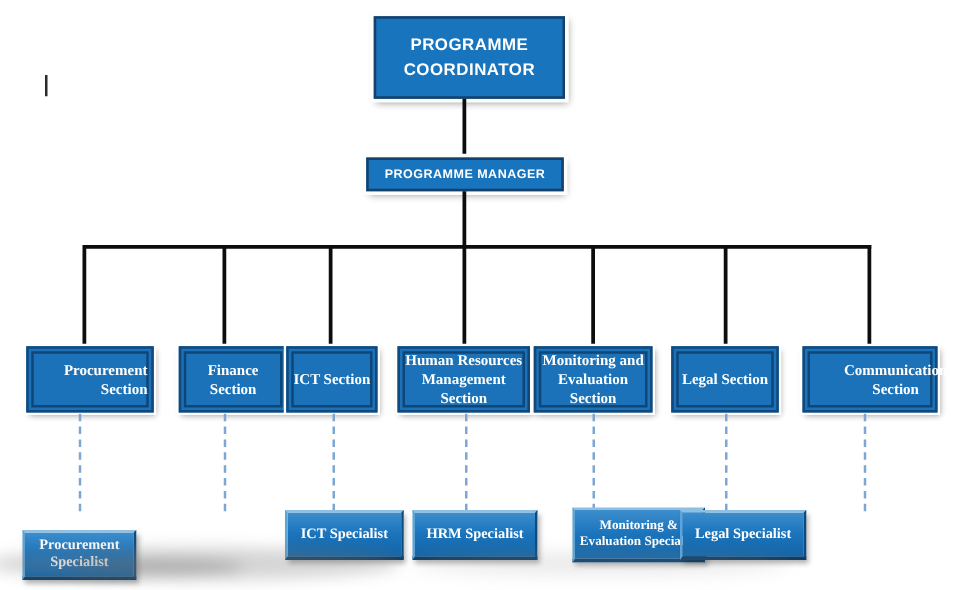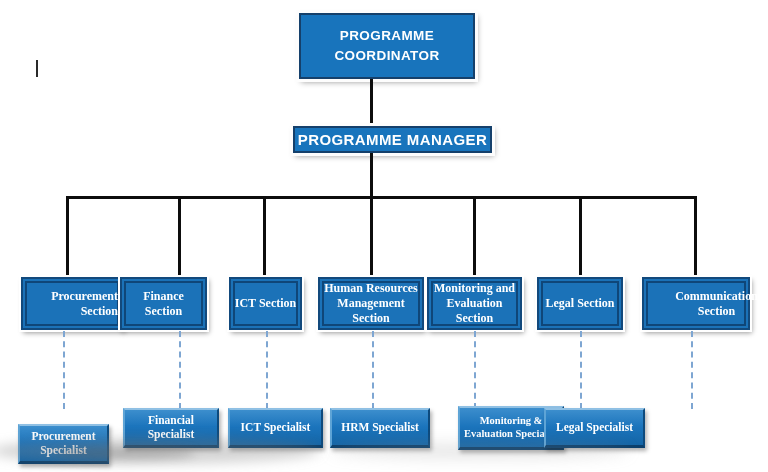--- a/index.html
+++ b/index.html
@@ -25,22 +25,22 @@
     position: absolute; box-sizing: border-box;
     background: #1874bc;
     border: 2px solid #15406b;
     box-shadow: 0 0 0 3px #fdfdfd, 2px 3px 6px rgba(0,0,0,0.40);
     color: #ffffff;
     font-family: "Liberation Sans", sans-serif;
     font-weight: bold; text-align: center;
     display: flex; align-items: center; justify-content: center;
     letter-spacing: 0.4px;
   }
-  #coordinator { left: 299px; top: 13px; width: 176px; height: 66px; font-size: 13.5px; line-height: 1.45; }
-  #manager     { left: 293px; top: 126px; width: 199px; height: 27px; font-size: 15px; white-space: nowrap; text-align: right; }
+  #coordinator { left: 299px; top: 13px; width: 153px; height: 66px; font-size: 13.5px; line-height: 1.45; }
+  #manager     { left: 293px; top: 126px; width: 158px; height: 27px; font-size: 10px; white-space: nowrap; text-align: right; }
 
   
   .section {
     position: absolute; box-sizing: border-box;
     top: 277px; height: 53px;
     background: #1b72b8;
     border: 2px solid #12497c;
     box-shadow: inset 0 0 0 2px #1b72b8, inset 0 0 0 4px #0f4678,
                 0 0 0 2px #ffffff, 2px 3px 5px rgba(0,0,0,0.40);
     color: #ffffff; font-weight: bold; font-size: 12px; line-height: 1.25;
@@ -98,21 +98,21 @@
   <div class="line vline" style="left:178px; top:196px; height:83px;"></div>
   <div class="line vline" style="left:263px; top:196px; height:83px;"></div>
   <div class="line vline" style="left:370px; top:196px; height:83px;"></div>
   <div class="line vline" style="left:473px; top:196px; height:83px;"></div>
   <div class="line vline" style="left:579px; top:196px; height:83px;"></div>
   <div class="line vline" style="left:694px; top:196px; height:83px;"></div>
 
   <div class="section" style="left:21px;  width:102px;text-align:right;">
     <span>Procurement Section</span>
   </div>
-  <div class="section" style="left:120px; width:87px;">
+  <div class="section" style="left:143px; width:87px;">
     <span>Finance Section</span>
   </div>
   <div class="section" style="left:229px; width:73px;">
     <span>ICT Section</span>
   </div>
   <div class="section" style="left:318px; width:106px;">
     <span>Human Resources Management Section</span>
   </div>
   <div class="section" style="left:427px; width:95px;">
     <span>Monitoring and Evaluation Section</span>
@@ -128,23 +128,20 @@
   <div class="dash" style="left:179px;"></div>
   <div class="dash" style="left:266px;"></div>
   <div class="dash" style="left:372px;"></div>
   <div class="dash" style="left:474px;"></div>
   <div class="dash" style="left:580px;"></div>
   <div class="dash" style="left:691px;"></div>
 
   <div id="spec-1" class="spec" style="left:18px;  width:91px;margin-top:16px;">
     <span>Procurement Specialist</span>
   </div>
-  <div id="spec-2" class="spec" style="left:123px; width:96px;">
-    <span>Financial Specialist</span>
-  </div>
   <div id="spec-3" class="spec" style="left:228px; width:95px;">
     <span>ICT Specialist</span>
   </div>
   <div id="spec-4" class="spec" style="left:330px; width:100px;">
     <span>HRM Specialist</span>
   </div>
   <div id="spec-5" class="spec" style="left:458px; width:106px;">
     <span>Monitoring &amp; Evaluation Specialist</span>
   </div>
   <div id="spec-6" class="spec" style="left:544px; width:101px;">

